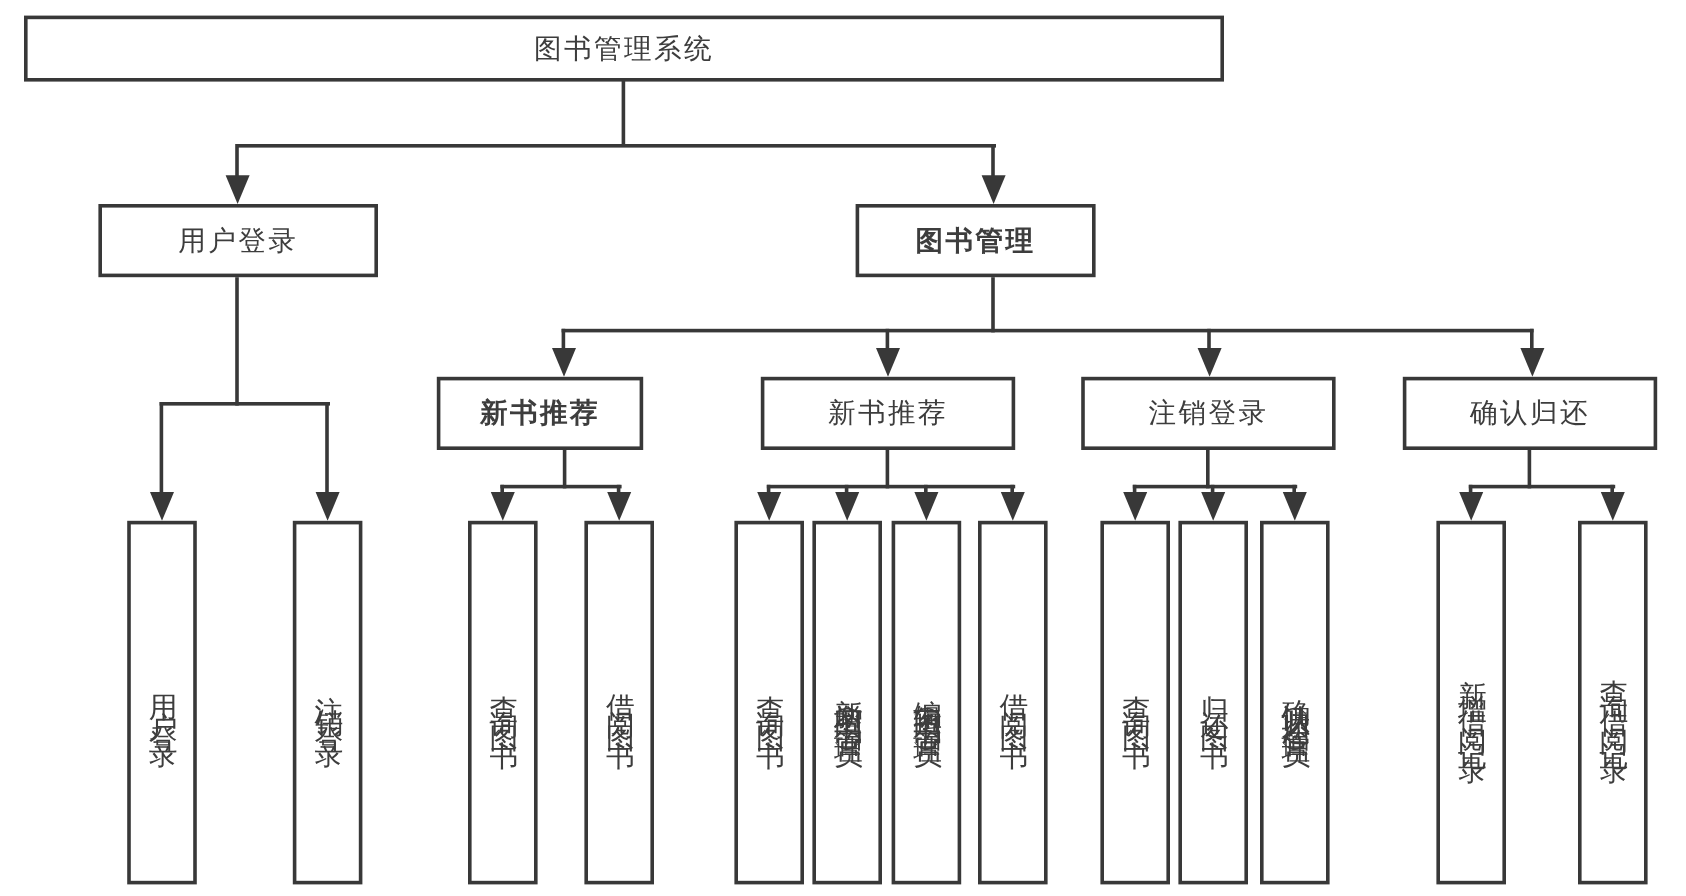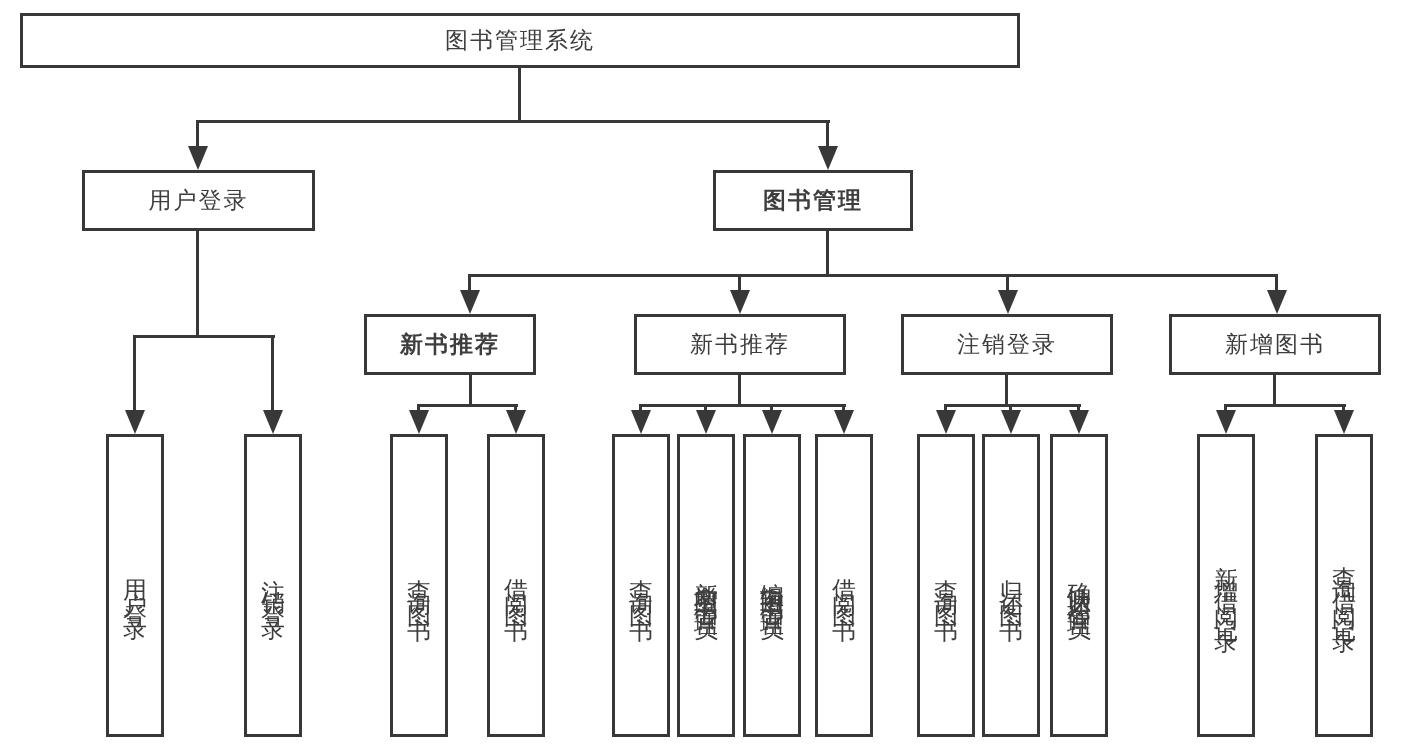--- a/index.html
+++ b/index.html
@@ -77,21 +77,21 @@
   <div class="node" style="left:364px;top:314px;width:172px;height:61px;font-weight:bold;">
     <span>新书推荐</span>
   </div>
   <div class="node" style="left:634px;top:314px;width:212px;height:61px;">
     <span>新书推荐</span>
   </div>
   <div class="node" style="left:901px;top:314px;width:212px;height:61px;">
     <span>注销登录</span>
   </div>
   <div class="node" style="left:1169px;top:314px;width:212px;height:61px;">
-    <span>新增图书</span>
+    <span>确认归还</span>
   </div>
 
   <div class="vline" style="left:469px;top:374px;height:33px;"></div>
   <div class="hline" style="left:417px;top:404px;width:101px;"></div>
   <div class="vline" style="left:417px;top:404px;height:10px;"></div>
   <div class="vline" style="left:514px;top:404px;height:10px;"></div>
   <div class="arrow" style="left:409px;top:410px;"></div>
   <div class="arrow" style="left:506px;top:410px;"></div>
 
   <div class="vline" style="left:738px;top:374px;height:33px;"></div>

